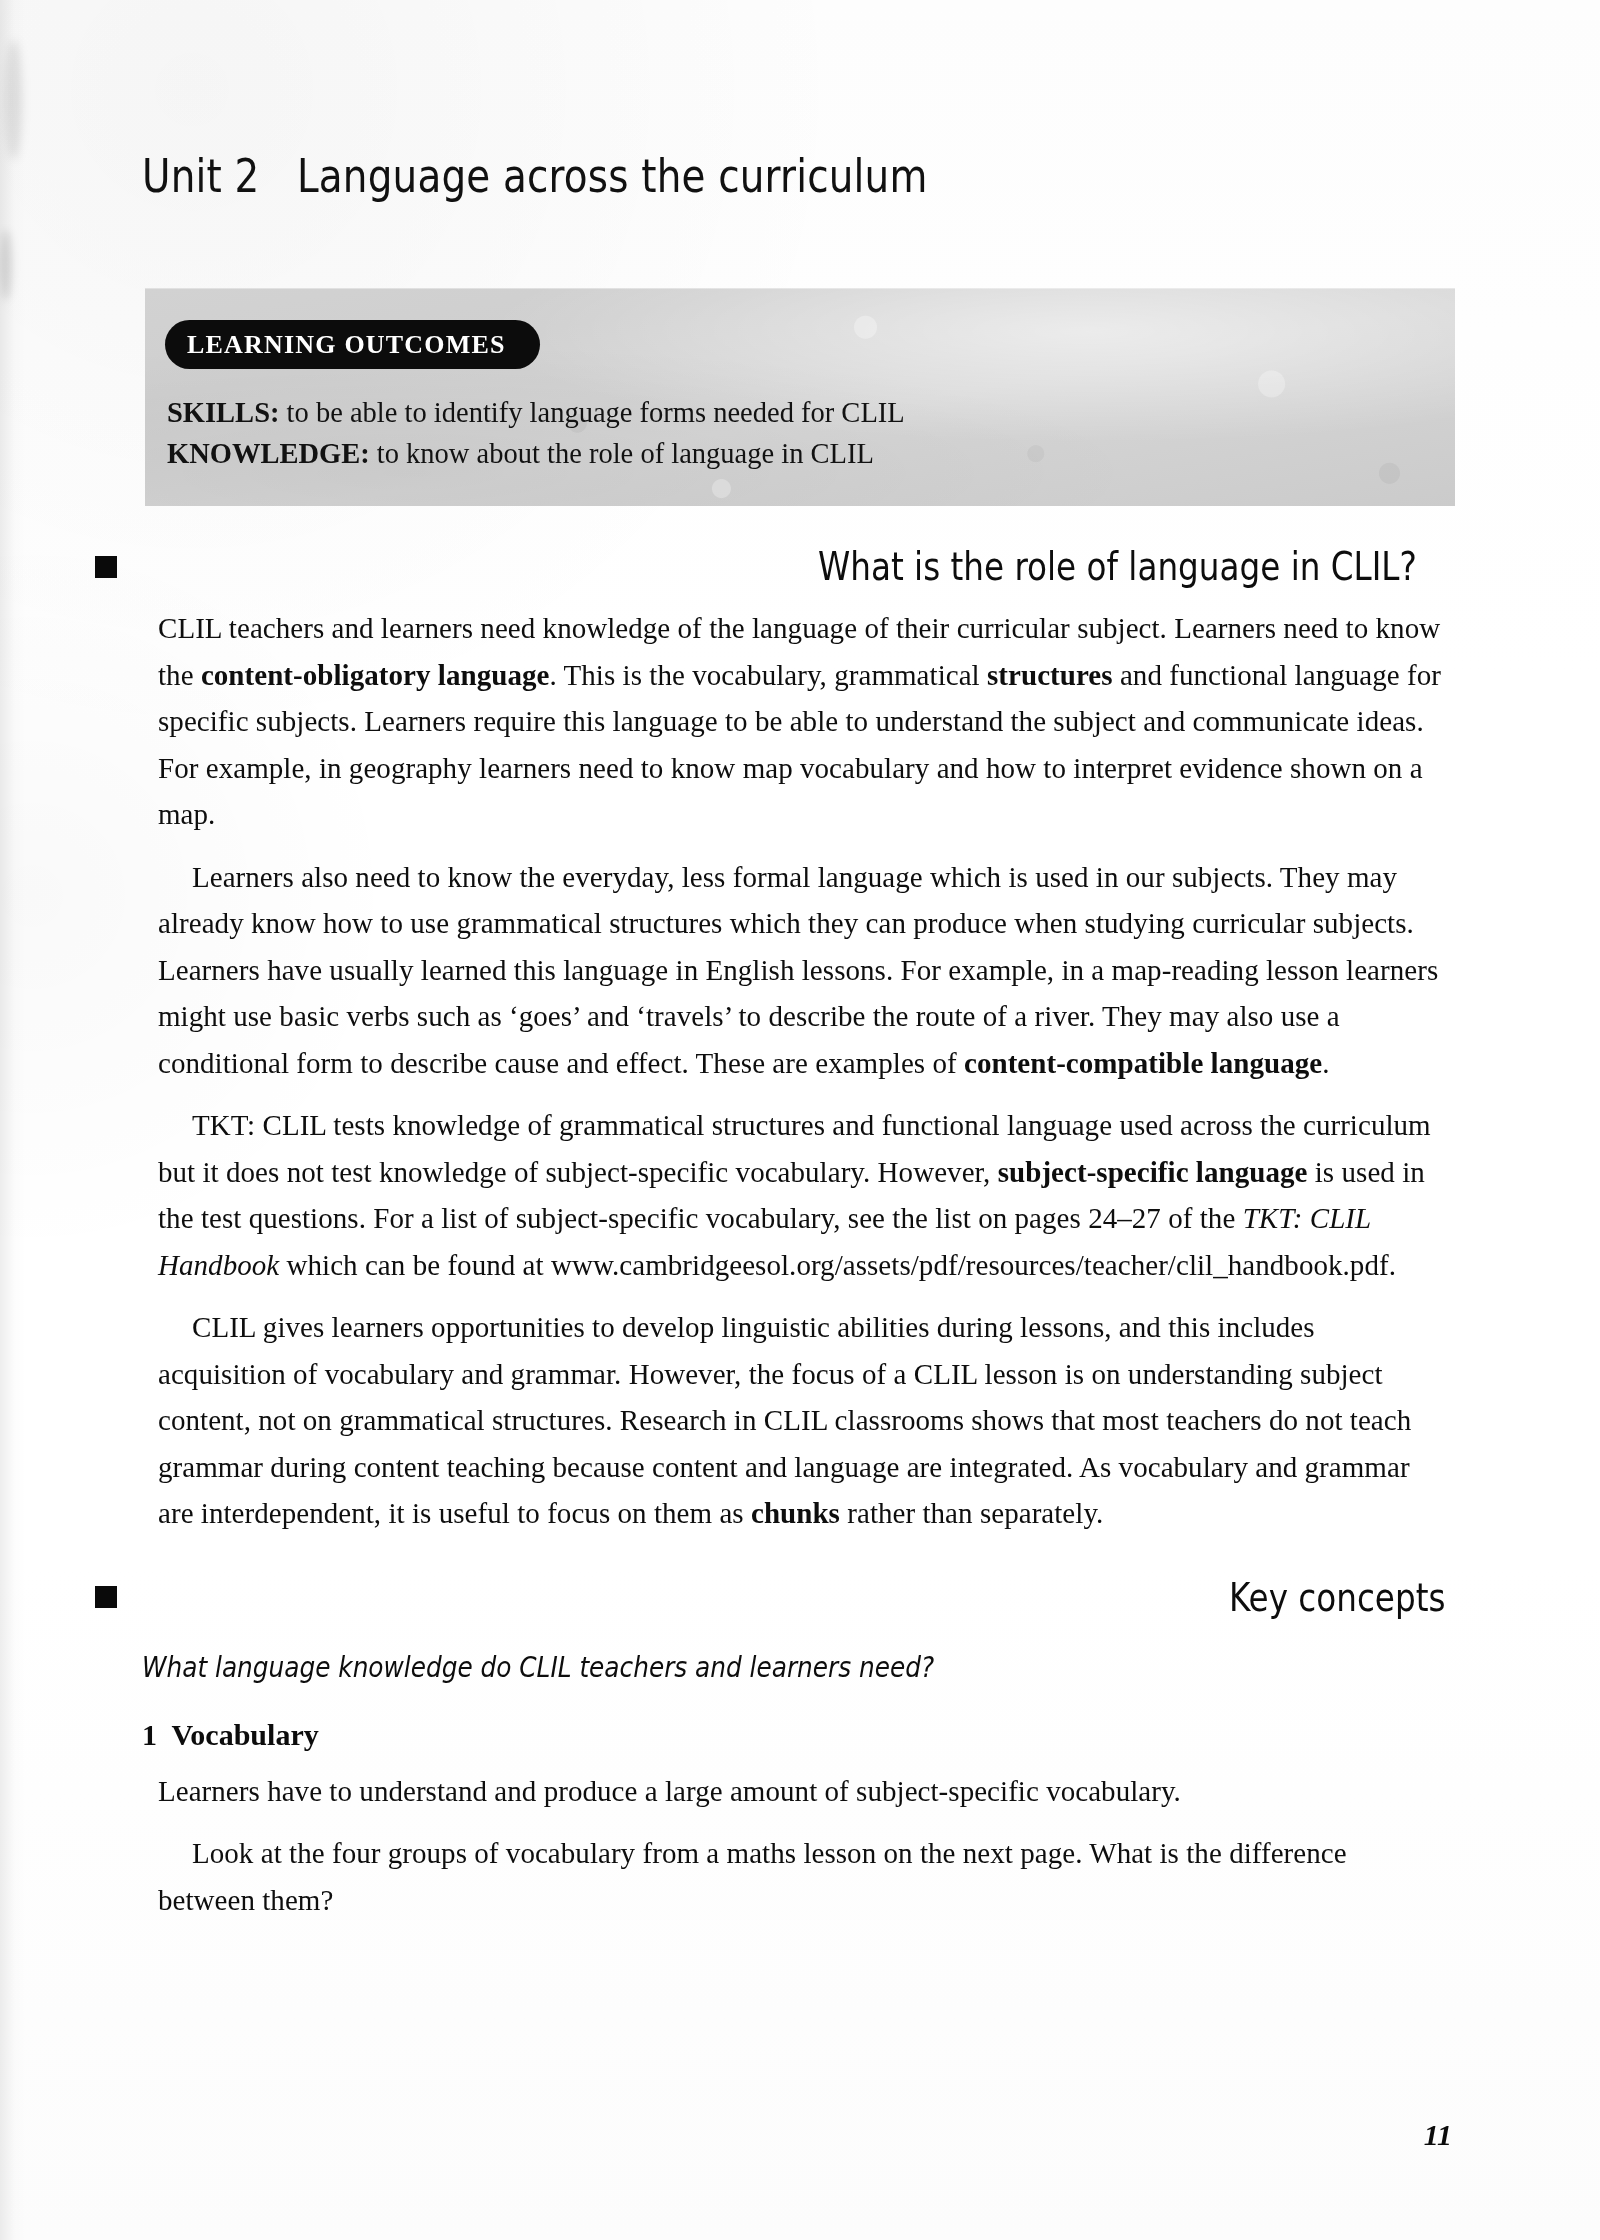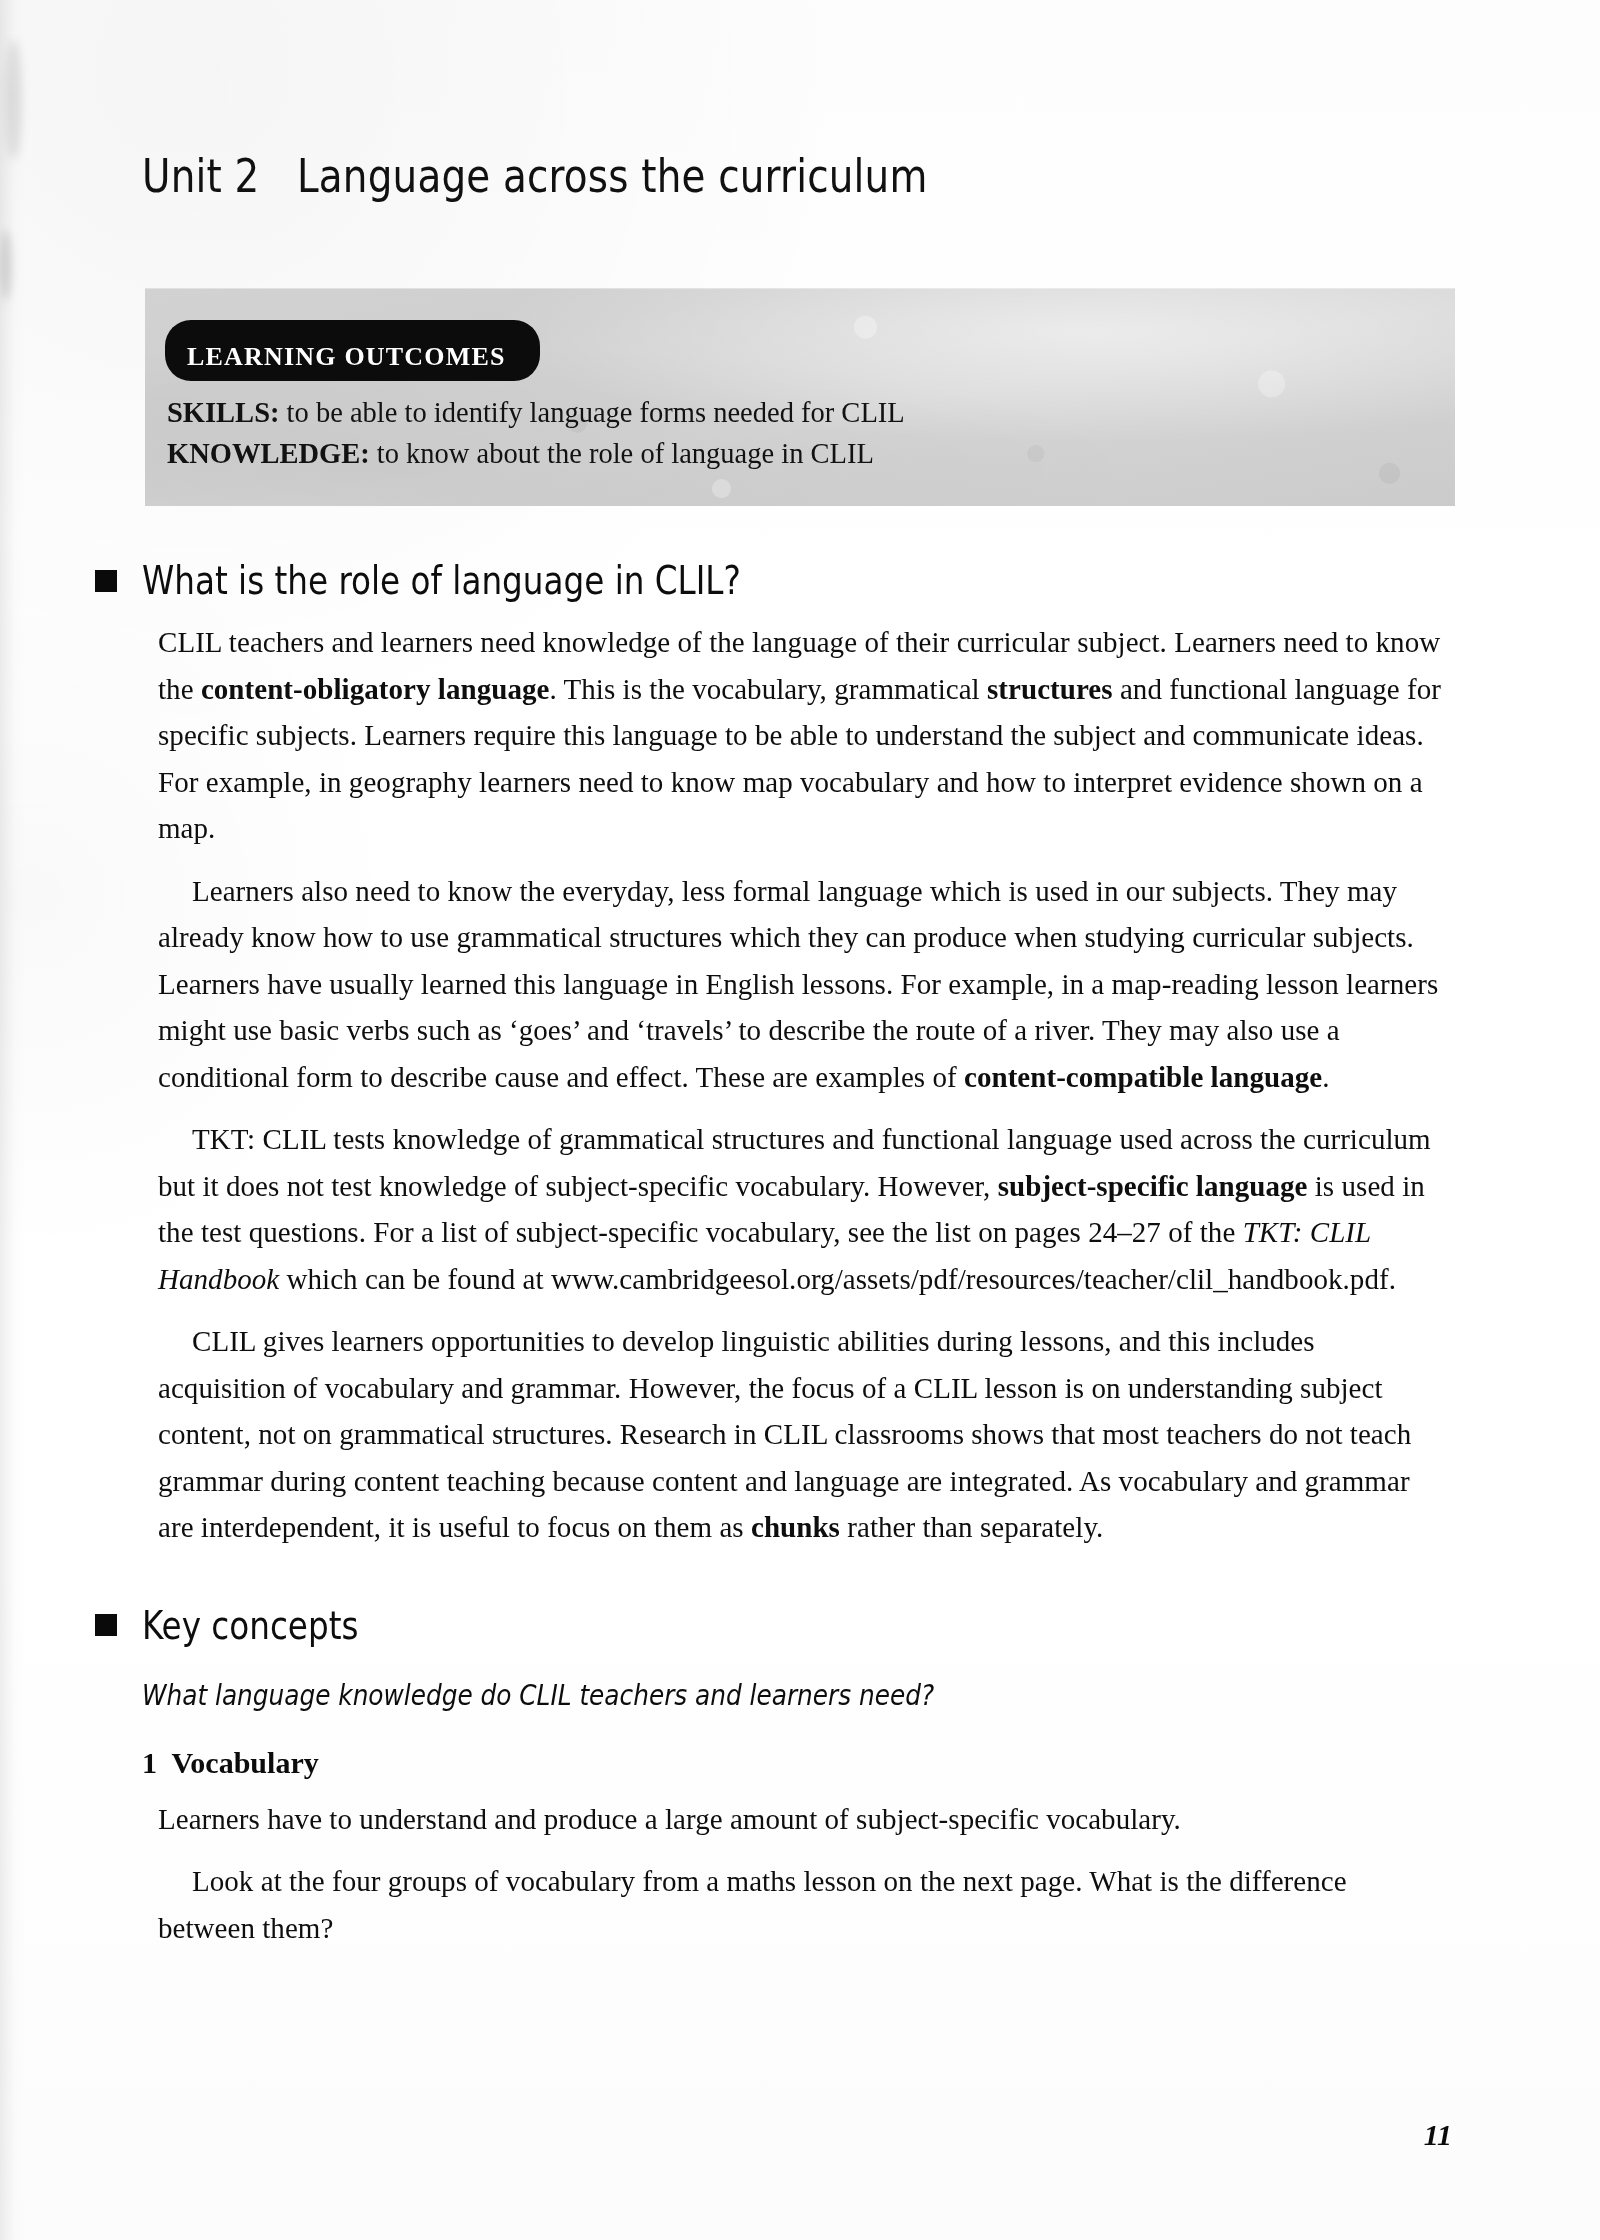--- a/index.html
+++ b/index.html
@@ -106,21 +106,21 @@
       radial-gradient(circle at 44% 92%, rgba(255,255,255,0.30) 0 9px, rgba(255,255,255,0) 10px);
     opacity: 0.9;
     pointer-events: none;
   }
 
   .lo-badge {
     position: absolute;
     left: 20px;
     top: 32px;
     height: 49px;
-    padding: 12px 34px 0 22px;
+    padding: 0 34px 0 22px;
     background: #0c0c0c;
     border-radius: 26px;
     display: flex;
     align-items: center;
     color: #ffffff;
     font-family: "Liberation Serif", serif;
     font-weight: 700;
     font-size: 26px;
     letter-spacing: 1.2px;
   }
@@ -134,22 +134,23 @@
     font-size: 28.5px;
     line-height: 41px;
     color: #121212;
   }
   .lo-lines b { font-weight: 700; }
 
   
   .section-head {
     display: flex;
     align-items: center;
-    margin-top: 52px;
+    margin-top: 38px;
     margin-left: -47px;
+    justify-content: space-between;
   }
   .bullet-square {
     width: 22px;
     height: 22px;
     background: #0a0a0a;
     margin-right: 25px;
     flex: 0 0 auto;
   }
   .section-head .head-text {
     font-family: "DejaVu Sans Condensed", "Liberation Sans Narrow", "Liberation Sans", sans-serif;

